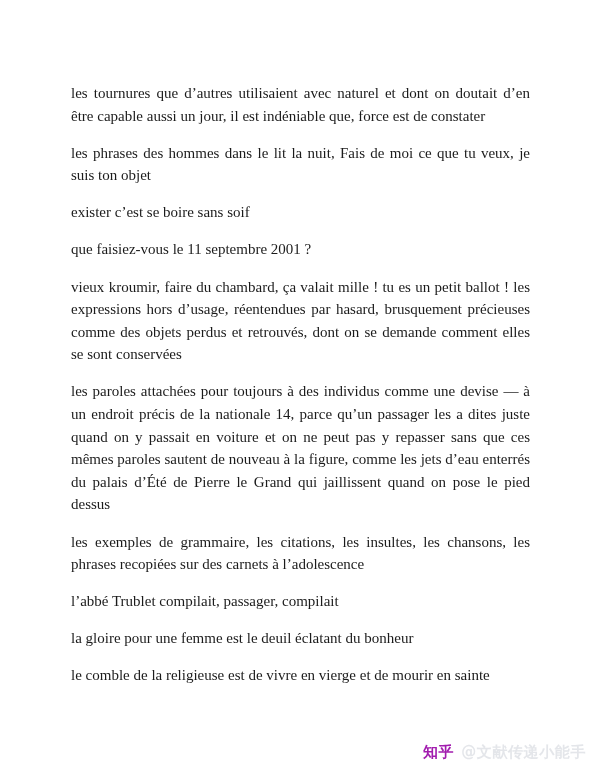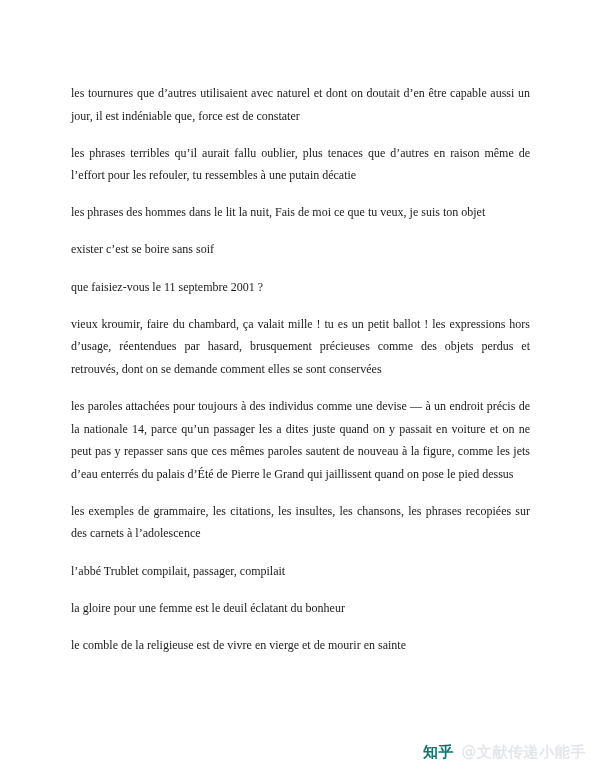--- a/index.html
+++ b/index.html
@@ -21,21 +21,21 @@
     background: #ffffff;
   }
   .text-column {
     position: absolute;
     left: 71px;
     top: 82px;
     width: 459px;
   }
   .para {
     margin: 0 0 14.5px 0;
-    font-size: 12px;
+    font-size: 15px;
     line-height: 22.6px;
     text-align: justify;
     text-justify: inter-word;
     hyphens: none;
     color: #1b1b1b;
   }
   .para:last-child {
     margin-bottom: 0;
   }
   
@@ -54,37 +54,36 @@
     gap: 7px;
     font-family: "DejaVu Sans", "Liberation Sans", sans-serif;
     font-size: 15px;
     letter-spacing: 0.6px;
     color: #e2e4e8;
     user-select: none;
     white-space: nowrap;
   }
   .watermark .wm-logo {
     font-weight: 700;
-    color: #0f766e;
+    color: #a21caf;
   }
   .watermark .wm-handle {
     font-weight: 700;
     color: #e4e6ea;
   }
 </style>
 </head>
 <body>
 
 <div class="page">
 
   <div class="text-column">
 
     <p class="para">les tournures que d’autres utilisaient avec naturel et dont on doutait d’en être capable aussi un jour, il est indéniable que, force est de constater</p>
 
-    <p class="para">les phrases terribles qu’il aurait fallu oublier, plus tenaces que d’autres en raison même de l’effort pour les refouler, tu ressembles à une putain décatie</p>
 
     <p class="para">les phrases des hommes dans le lit la nuit, Fais de moi ce que tu veux, je suis ton objet</p>
 
     <p class="para single">exister c’est se boire sans soif</p>
 
     <p class="para single">que faisiez-vous le 11 septembre 2001 ?</p>
 
 
     <p class="para">vieux kroumir, faire du chambard, ça valait mille ! tu es un petit ballot ! les expressions hors d’usage, réentendues par hasard, brusquement précieuses comme des objets perdus et retrouvés, dont on se demande comment elles se sont conservées</p>
 

